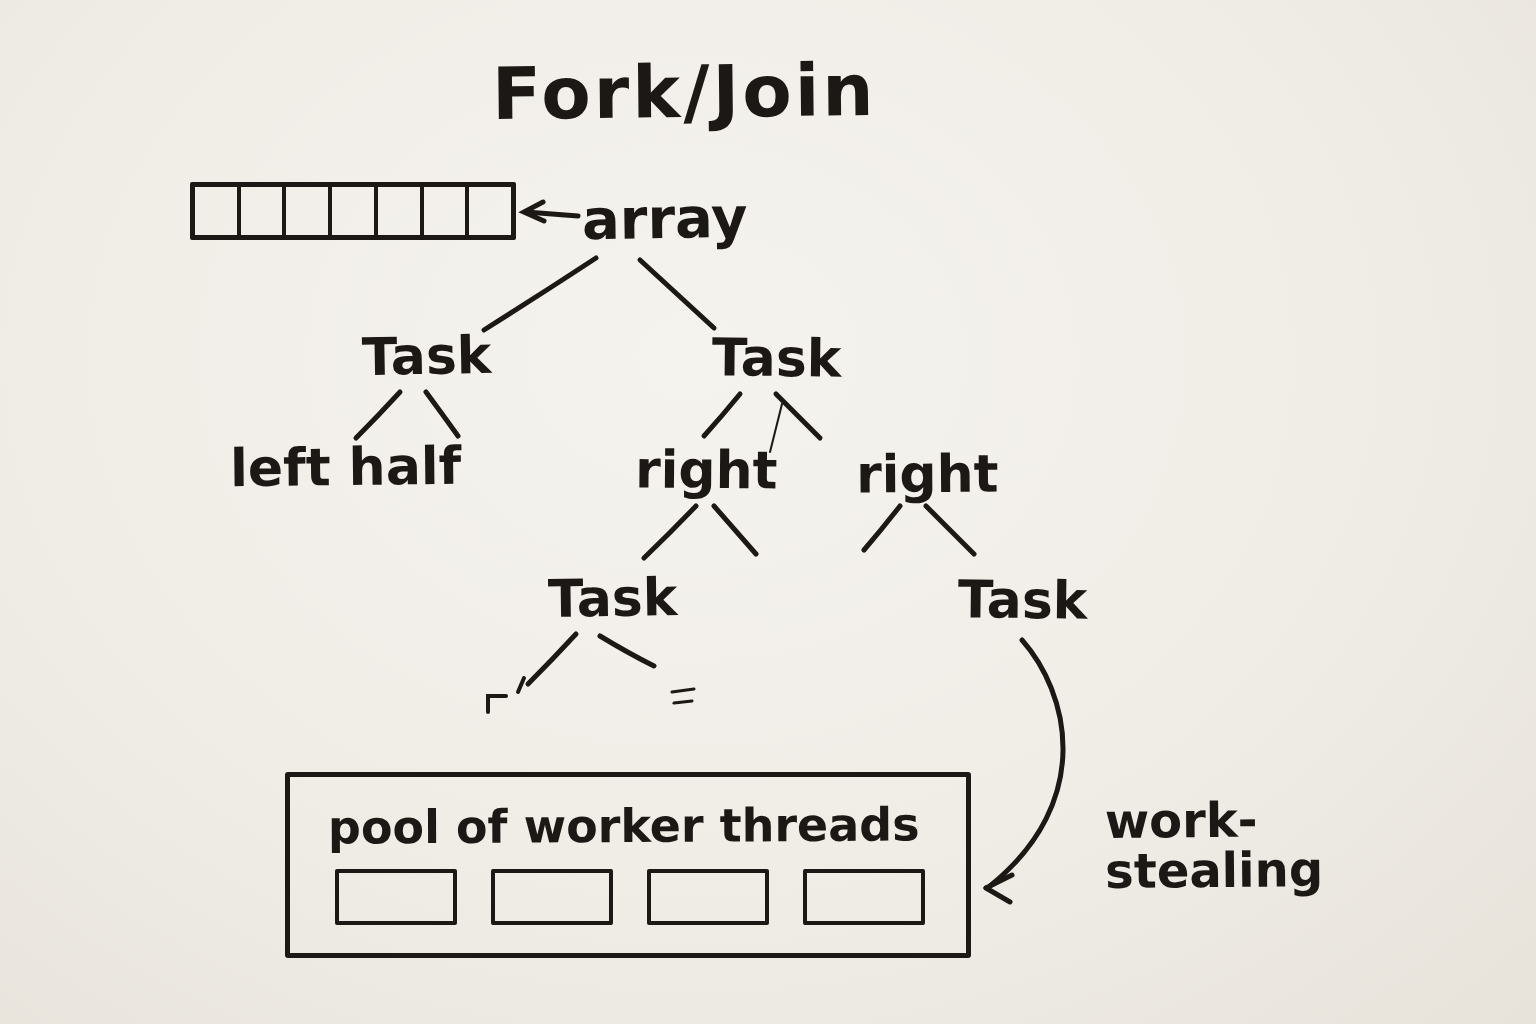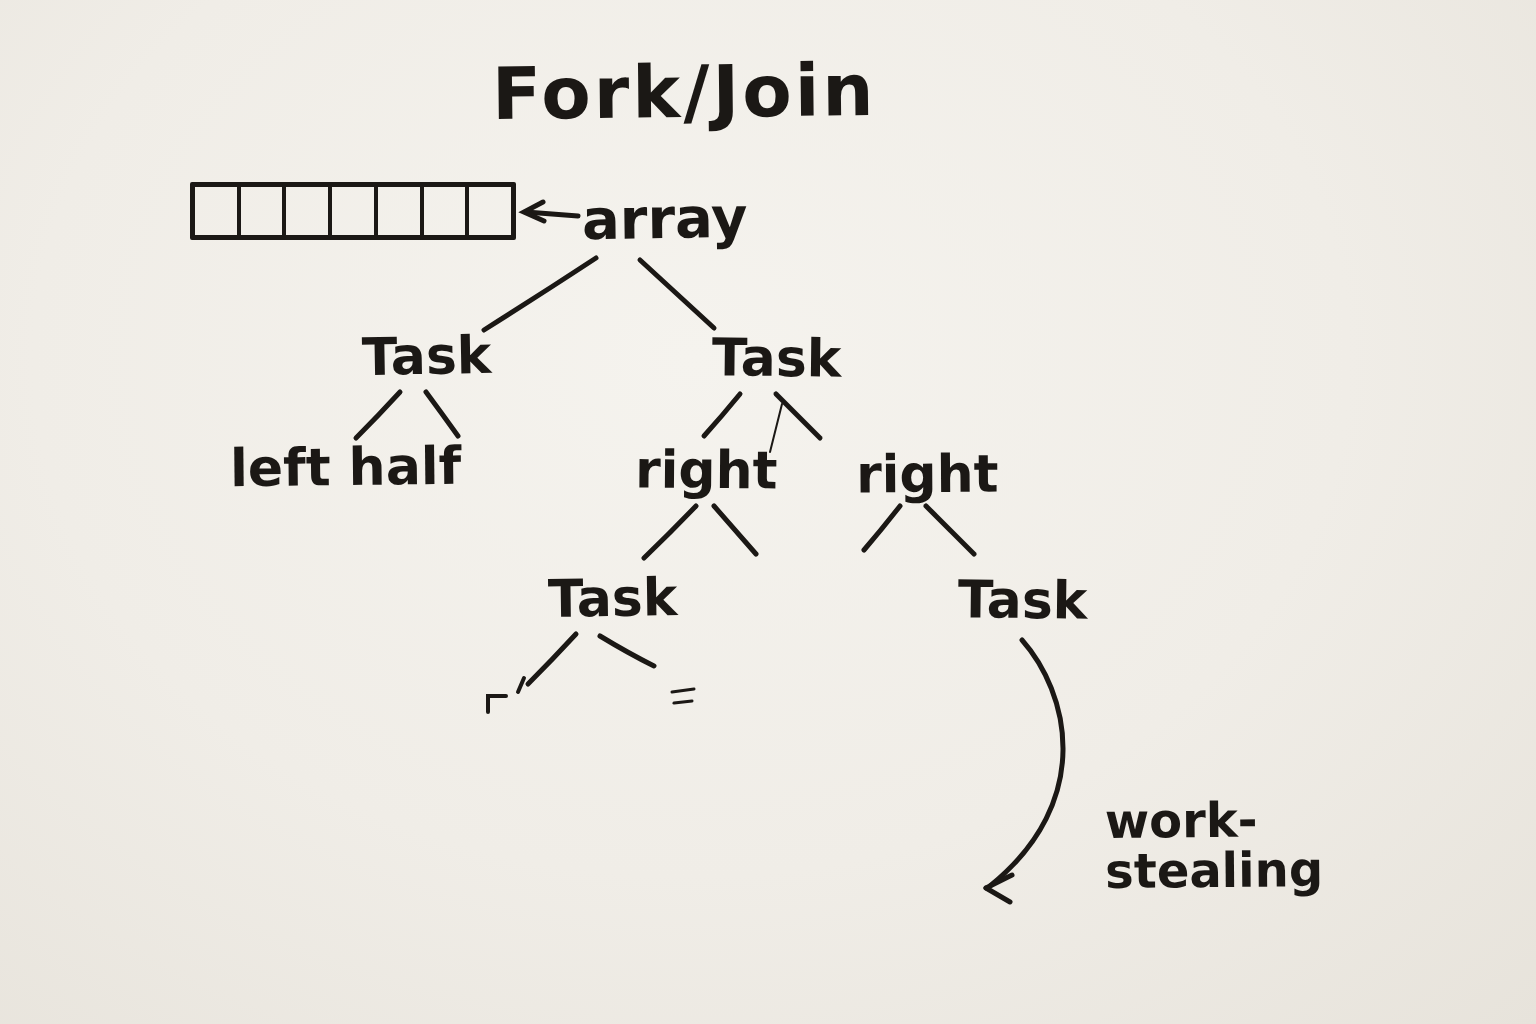--- a/index.html
+++ b/index.html
@@ -156,19 +156,28 @@
   <div class="label array-label">array</div>
 
   <div class="label task-left">Task</div>
   <div class="label task-right">Task</div>
   <div class="label left-half">left half</div>
   <div class="label right-inner">right</div>
   <div class="label right-outer">right</div>
   <div class="label task-lower-left">Task</div>
   <div class="label task-lower-right">Task</div>
 
+  <div class="pool-box">
+    <div class="label pool-label">pool of worker threads</div>
+    <div class="slots">
+        <div class="slot"></div>
+        <div class="slot"></div>
+        <div class="slot"></div>
+        <div class="slot"></div>
+      </div>
+  </div>
 
   <div class="label ws">
     <div>work-</div>
     <div>stealing</div>
   </div>
 
 </div>
 
 </body></html>

